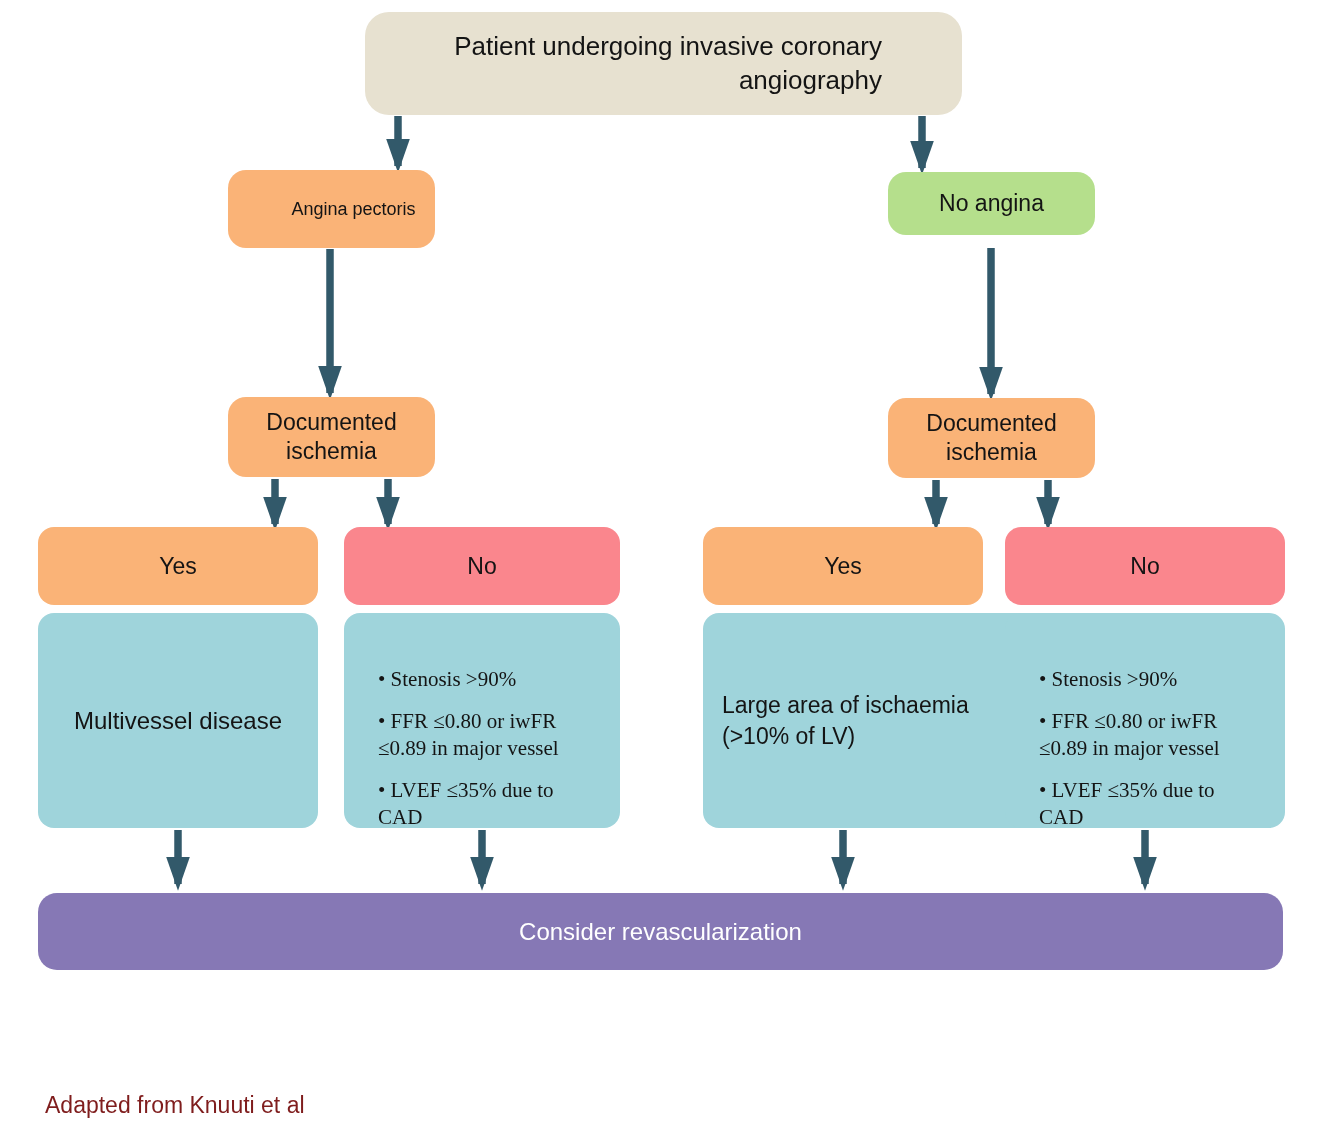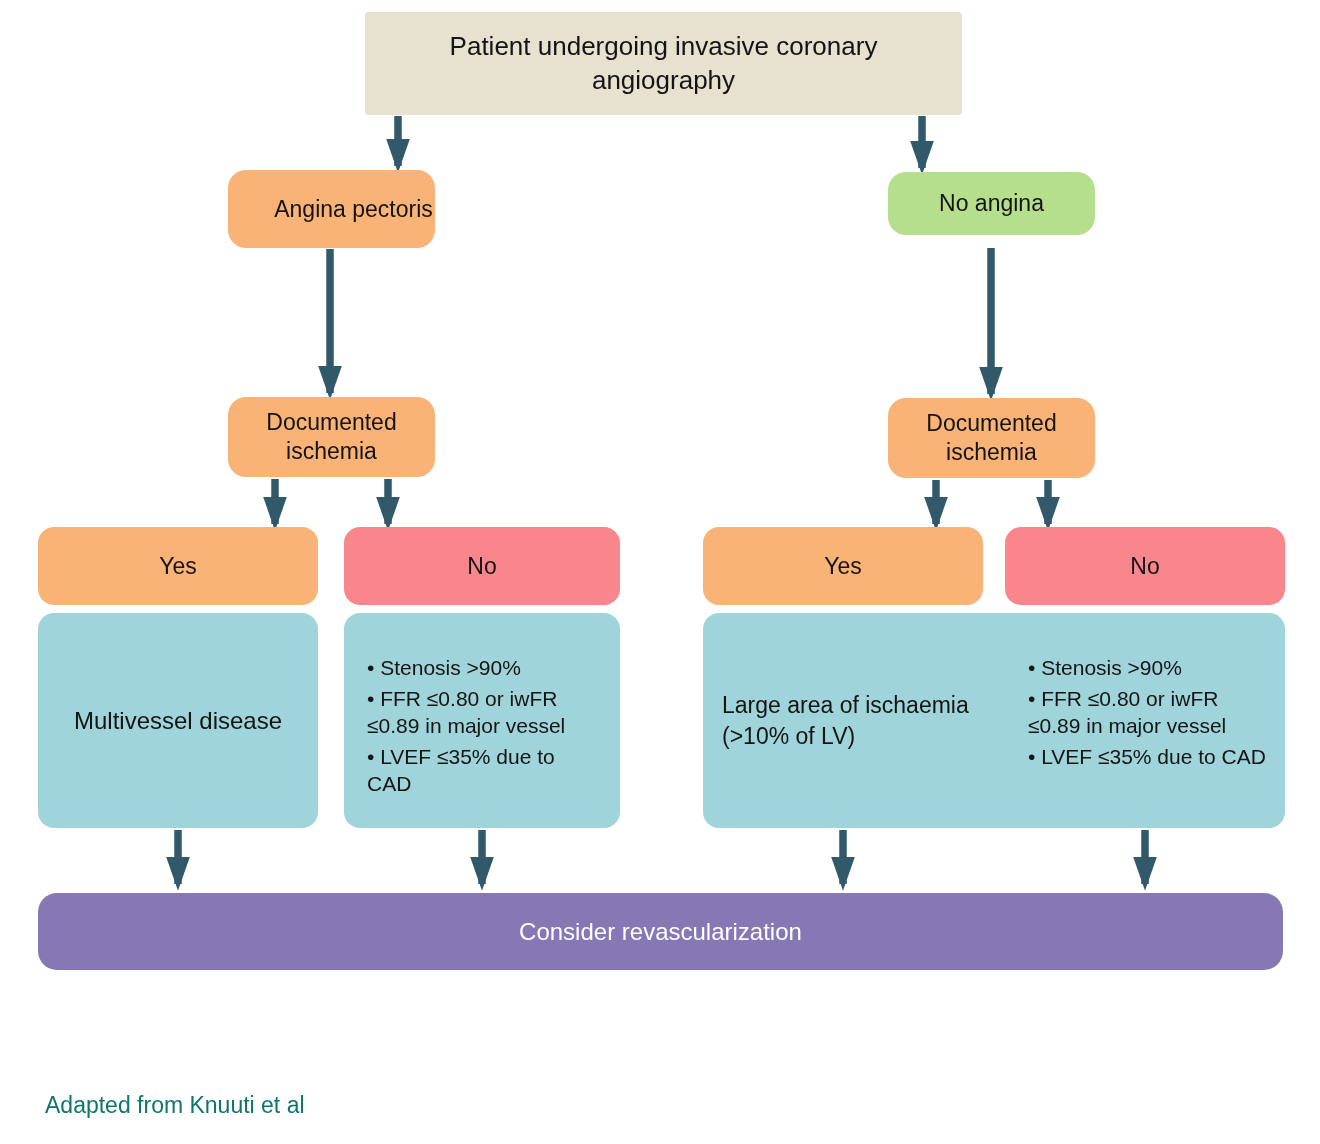--- a/index.html
+++ b/index.html
@@ -27,57 +27,57 @@
   .arrow-layer line{stroke:var(--arrow);stroke-width:7.5;}
   .arrow-layer .head{fill:var(--arrow);}
   .node{
     position:absolute;
     display:flex;align-items:center;justify-content:center;
     text-align:center;
     box-sizing:border-box;
   }
   .root{
     left:365px;top:12px;width:597px;height:103px;
-    background:var(--root-bg);border-radius:4px;
-    font-size:26px;line-height:1.3;padding:0 80px;
+    background:var(--root-bg);border-radius:24px;
+    font-size:26px;line-height:1.3;padding:0 80px;text-align:right;
   }
-  .entry-left{left:228px;top:170px;width:207px;height:78px;background:var(--orange);border-radius:18px;font-size:23px;padding-left:44px;}
+  .entry-left{left:228px;top:170px;width:207px;height:78px;background:var(--orange);border-radius:18px;font-size:18px;padding-left:44px;}
   .entry-right{left:888px;top:172px;width:207px;height:63px;background:var(--green);border-radius:18px;font-size:23px;}
   .question-left{left:228px;top:397px;width:207px;height:80px;background:var(--orange);border-radius:18px;font-size:23px;line-height:1.25;padding:0 14px;}
   .question-right{left:888px;top:398px;width:207px;height:80px;background:var(--orange);border-radius:18px;font-size:23px;line-height:1.25;padding:0 14px;}
   .yes-left {left:38px;  top:527px;width:280px;height:78px;background:var(--orange);border-radius:16px;font-size:23px;}
   .no-left  {left:344px; top:527px;width:276px;height:78px;background:var(--red);   border-radius:16px;font-size:23px;}
   .yes-right{left:703px; top:527px;width:280px;height:78px;background:var(--orange);border-radius:16px;font-size:23px;}
   .no-right {left:1005px;top:527px;width:280px;height:78px;background:var(--red);   border-radius:16px;font-size:23px;}
   .teal{top:613px;height:215px;background:var(--teal);border-radius:16px;}
   .teal-1{left:38px;width:280px;font-size:24px;padding:0 10px;}
   .teal-3{left:703px;width:335px;font-size:23px;line-height:1.32;justify-content:flex-start;text-align:left;padding:0 12px 0 19px;}
   .teal-2{left:344px;width:276px;}
   .teal-4{left:1005px;width:280px;}
   .bullets{
     display:block;
     text-align:left;
     font-size:21px;line-height:1.28;
     padding:38px 14px 0 19px;
   }
-  .bullets div{margin:4px;}
+  .bullets div{margin:15px;font-family:Liberation Serif, serif;}
   .outcome{
     left:38px;top:893px;width:1245px;height:77px;
     background:var(--purple);border-radius:19px;
     color:var(--text-light);font-size:24px;
   }
   .badge{
     left:45px;top:1040px;width:285px;height:43px;
     background:var(--badge-pink);
     border-radius:18px 18px 30px 18px;
     color:var(--text-light);font-size:21px;
   }
   .attribution{
     position:absolute;left:45px;top:1092px;
-    font-size:23px;color:#0f766e;
+    font-size:23px;color:#7f1d1d;
   }
 </style>
 </head>
 <body>
 
 <div class="canvas">
 
   <svg class="arrow-layer" width="1320" height="1144" viewBox="0 0 1320 1144" aria-hidden="true">
     <defs>
       <marker id="ah" viewBox="0 0 10 7" refX="8" refY="3.5" markerWidth="4.5" markerHeight="3.2" orient="auto">

